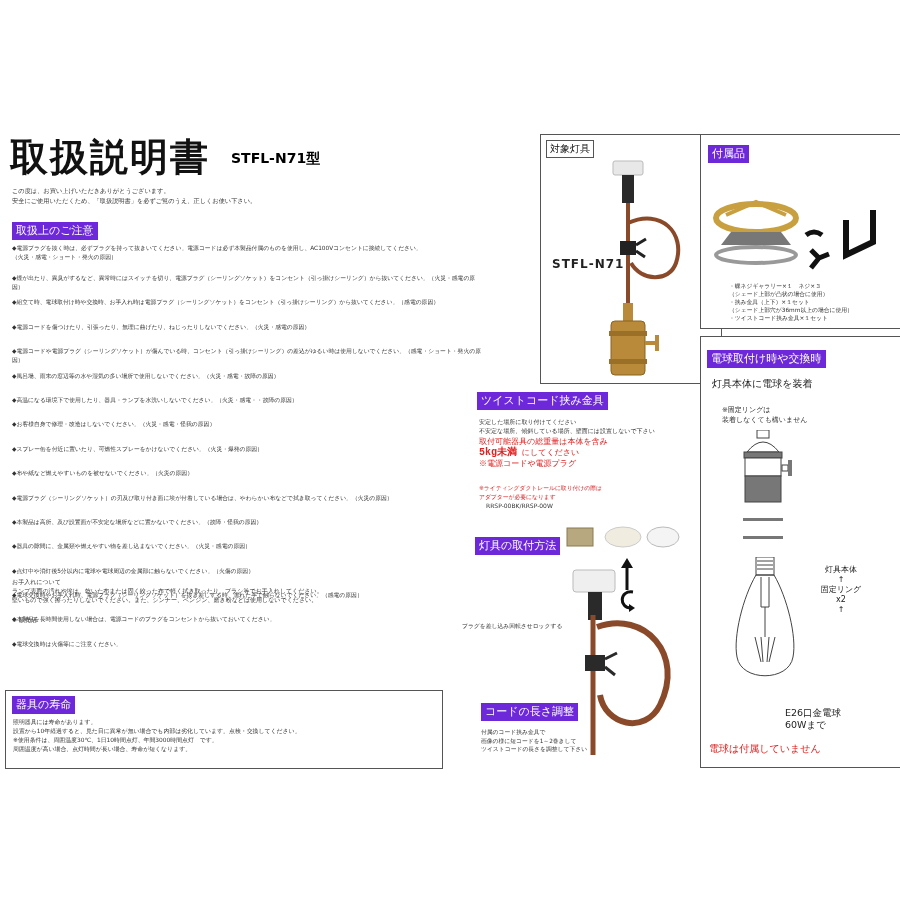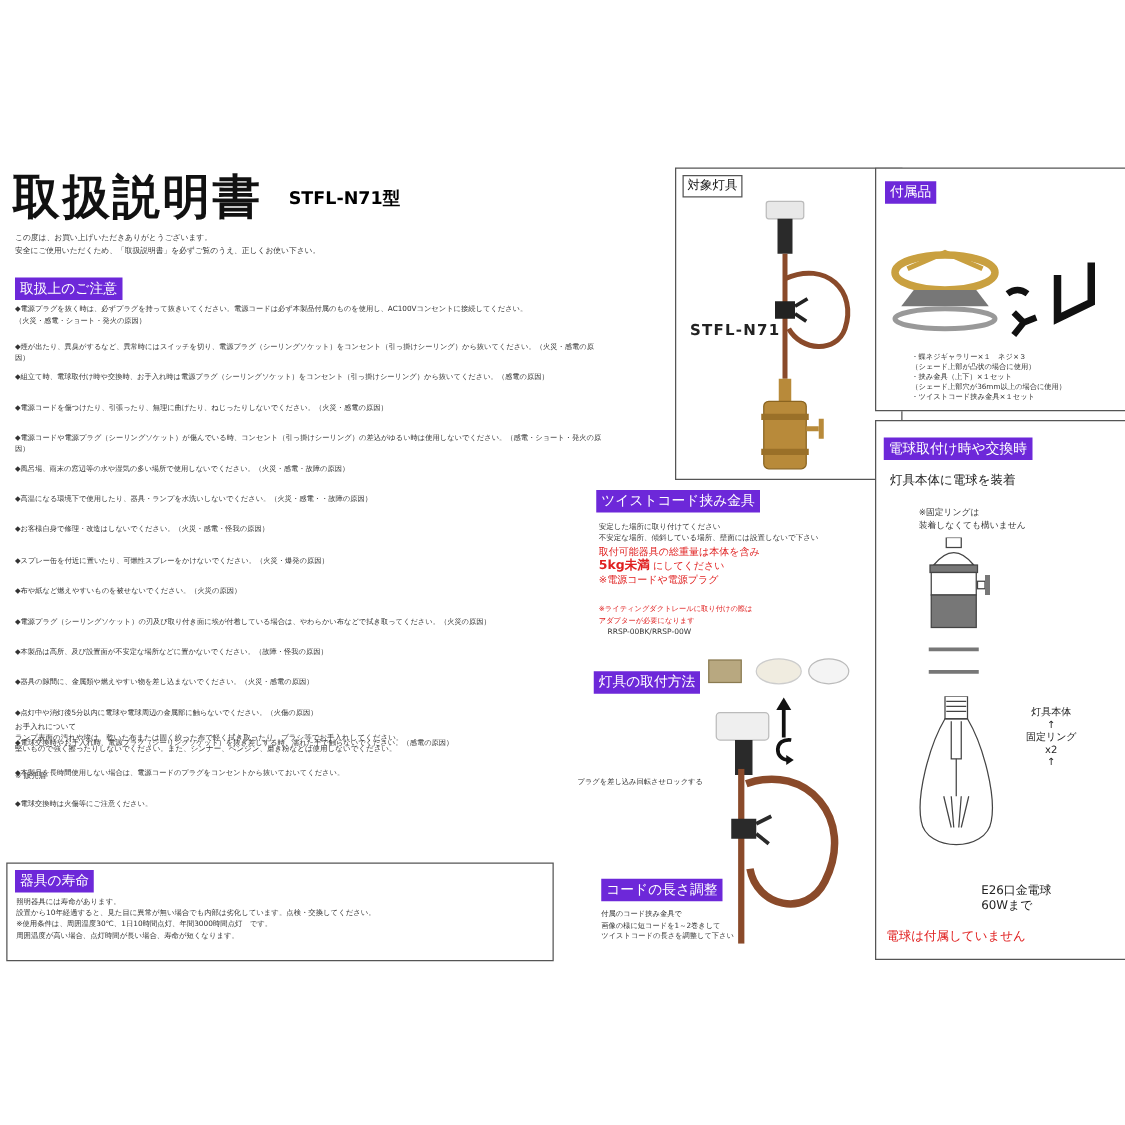--- a/index.html
+++ b/index.html
@@ -112,21 +112,21 @@
     <div>（シェード上部穴が36mm以上の場合に使用）</div>
     <div>・ツイストコード挟み金具×１セット</div>
   </div>
 </div>
 
 <div class="abs tag big" style="left:477px;top:392px;">ツイストコード挟み金具</div>
 <div class="abs small" style="left:479px;top:418px;font-size:6px;line-height:8.5px;">
   <div>安定した場所に取り付けてください</div>
   <div>不安定な場所、傾斜している場所、壁面には設置しないで下さい</div>
 </div>
-<div class="abs" style="left:479px;top:436px;">
+<div class="abs" style="left:479px;top:436px;font-family:Liberation Mono, monospace;">
   <div class="redbig">取付可能器具の総重量は本体を含み</div>
   <div class="redbig"><span class="b" style="font-size:10px;">5kg未満</span> <span>にしてください</span></div>
   <div class="redbig">※電源コードや電源プラグ</div>
 </div>
 <div class="abs red" style="left:479px;top:484px;font-size:5.8px;line-height:8.5px;">
   <div>※ライティングダクトレールに取り付けの際は</div>
   <div>アダプターが必要になります</div>
 </div>
 <div class="abs small" style="left:486px;top:501px;font-size:6px;">RRSP-00BK/RRSP-00W</div>
 
@@ -153,21 +153,21 @@
 <div class="abs tag big" style="left:481px;top:703px;">コードの長さ調整</div>
 <div class="abs small" style="left:481px;top:728px;font-size:5.8px;line-height:8.5px;">
   <div>付属のコード挟み金具で</div>
   <div>画像の様に短コードを1～2巻きして</div>
   <div>ツイストコードの長さを調整して下さい</div>
 </div>
 
 <div class="frame" style="left:700px;top:336px;width:183px;height:430px;">
   <div class="abs tag big" style="left:6px;top:13px;">電球取付け時や交換時</div>
   <div class="abs" style="left:11px;top:40px;font-size:10px;">灯具本体に電球を装着</div>
-  <div class="abs small" style="left:21px;top:68px;font-size:7px;line-height:10px;margin-left:13px;">
+  <div class="abs small" style="left:21px;top:68px;font-size:7px;line-height:10px;">
     <div>※固定リングは</div>
     <div>装着しなくても構いません</div>
   </div>
   <svg class="abs" style="left:36px;top:93px;" width="70" height="120">
     <rect x="20" y="0" width="12" height="8" fill="none" stroke="#444"></rect>
     <path d="M10 22 Q 26 2, 42 22 Z" fill="none" stroke="#444"></path>
     <rect x="7" y="22" width="38" height="6" fill="#777" stroke="#444"></rect>
     <rect x="8" y="28" width="36" height="18" fill="#fff" stroke="#444"></rect>
     <rect x="8" y="46" width="36" height="26" fill="#777" stroke="#444"></rect>
     <rect x="45" y="35" width="6" height="6" fill="none" stroke="#444"></rect>

